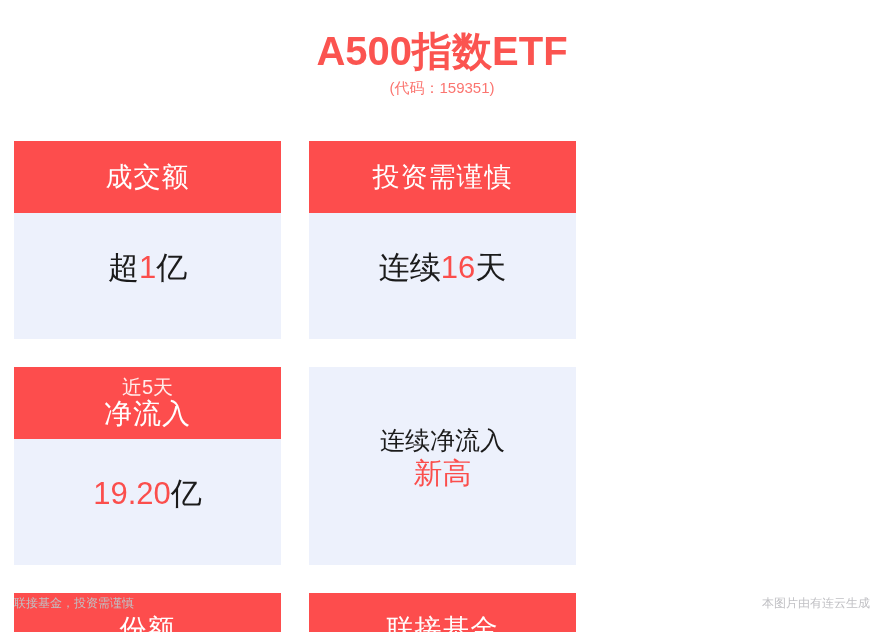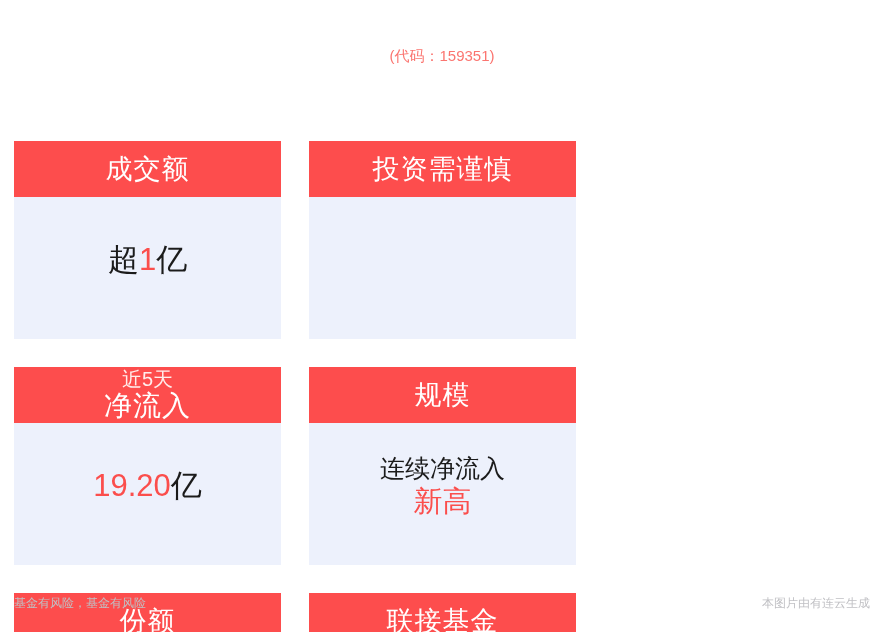--- a/index.html
+++ b/index.html
@@ -32,21 +32,21 @@
     font-weight: bold;
     color: #fb5450;
     line-height: 50px;
     letter-spacing: 0px;
     margin: 0;
   }
   .subtitle {
     font-size: 15px;
     color: #fb7570;
     line-height: 22px;
-    margin-top: 19px;
+    margin-top: 1px;
   }
 
   
   .grid {
     position: absolute;
     left: 14px;
     top: 141px;
     width: 856px;
     display: flex;
     flex-wrap: wrap;
@@ -54,21 +54,21 @@
   }
   .card {
     width: 267px;
     height: 198px;
     background: #edf1fc;
     display: flex;
     flex-direction: column;
     overflow: hidden;
   }
   .card-header {
-    height: 56px;
+    height: 72px;
     background: #fd4d4d;
     color: #ffffff;
     display: flex;
     flex-direction: column;
     align-items: center;
     justify-content: center;
     box-sizing: border-box;
   }
   .card-header .kicker {
     font-size: 20px;
@@ -135,65 +135,66 @@
     color: #c0c0c4;
     line-height: 18px;
   }
 </style>
 </head>
 <body>
 
 <div class="page">
 
   <div class="header">
+    <div class="title">A500指数ETF</div>
     <div class="subtitle">(代码：159351)</div>
   </div>
 
   <div class="grid">
       <div class="card">
         <div class="card-header single">
           <div class="heading">成交额</div>
         </div>
         <div class="card-body">
           <div class="line"><span class="big-black">超</span><span class="big-red">1</span><span class="big-black">亿</span></div>
         </div>
       </div>
       <div class="card">
         <div class="card-header single">
           <div class="heading">投资需谨慎</div>
+        </div>
+        <div class="card-body">
+          <div class="line"><span class="big-black">连续</span><span class="big-red">16</span><span class="big-black">天</span></div>
         </div>
       </div>
       <div class="card">
         <div class="card-header">
           <div class="kicker">近5天</div>
           <div class="heading">净流入</div>
         </div>
         <div class="card-body">
           <div class="line"><span class="big-red">19.20</span><span class="big-black">亿</span></div>
         </div>
       </div>
       <div class="card">
-        <div class="card-header single">
-          <div class="heading">规模</div>
-        </div>
         <div class="card-body">
           <div class="line"><span class="mid-black">连续净流入</span></div>
           <div class="line"><span class="mid-red">新高</span></div>
         </div>
       </div>
       <div class="card">
         <div class="card-header single">
           <div class="heading">份额</div>
         </div>
       </div>
       <div class="card">
         <div class="card-header single">
           <div class="heading">联接基金</div>
         </div>
       </div>
     </div>
 
   <div class="footer">
-    <span>基金有风险，基金有风险</span>
+    <span>联接基金，投资需谨慎</span>
     <span>本图片由有连云生成</span>
   </div>
 
 </div>
 
 </body></html>

